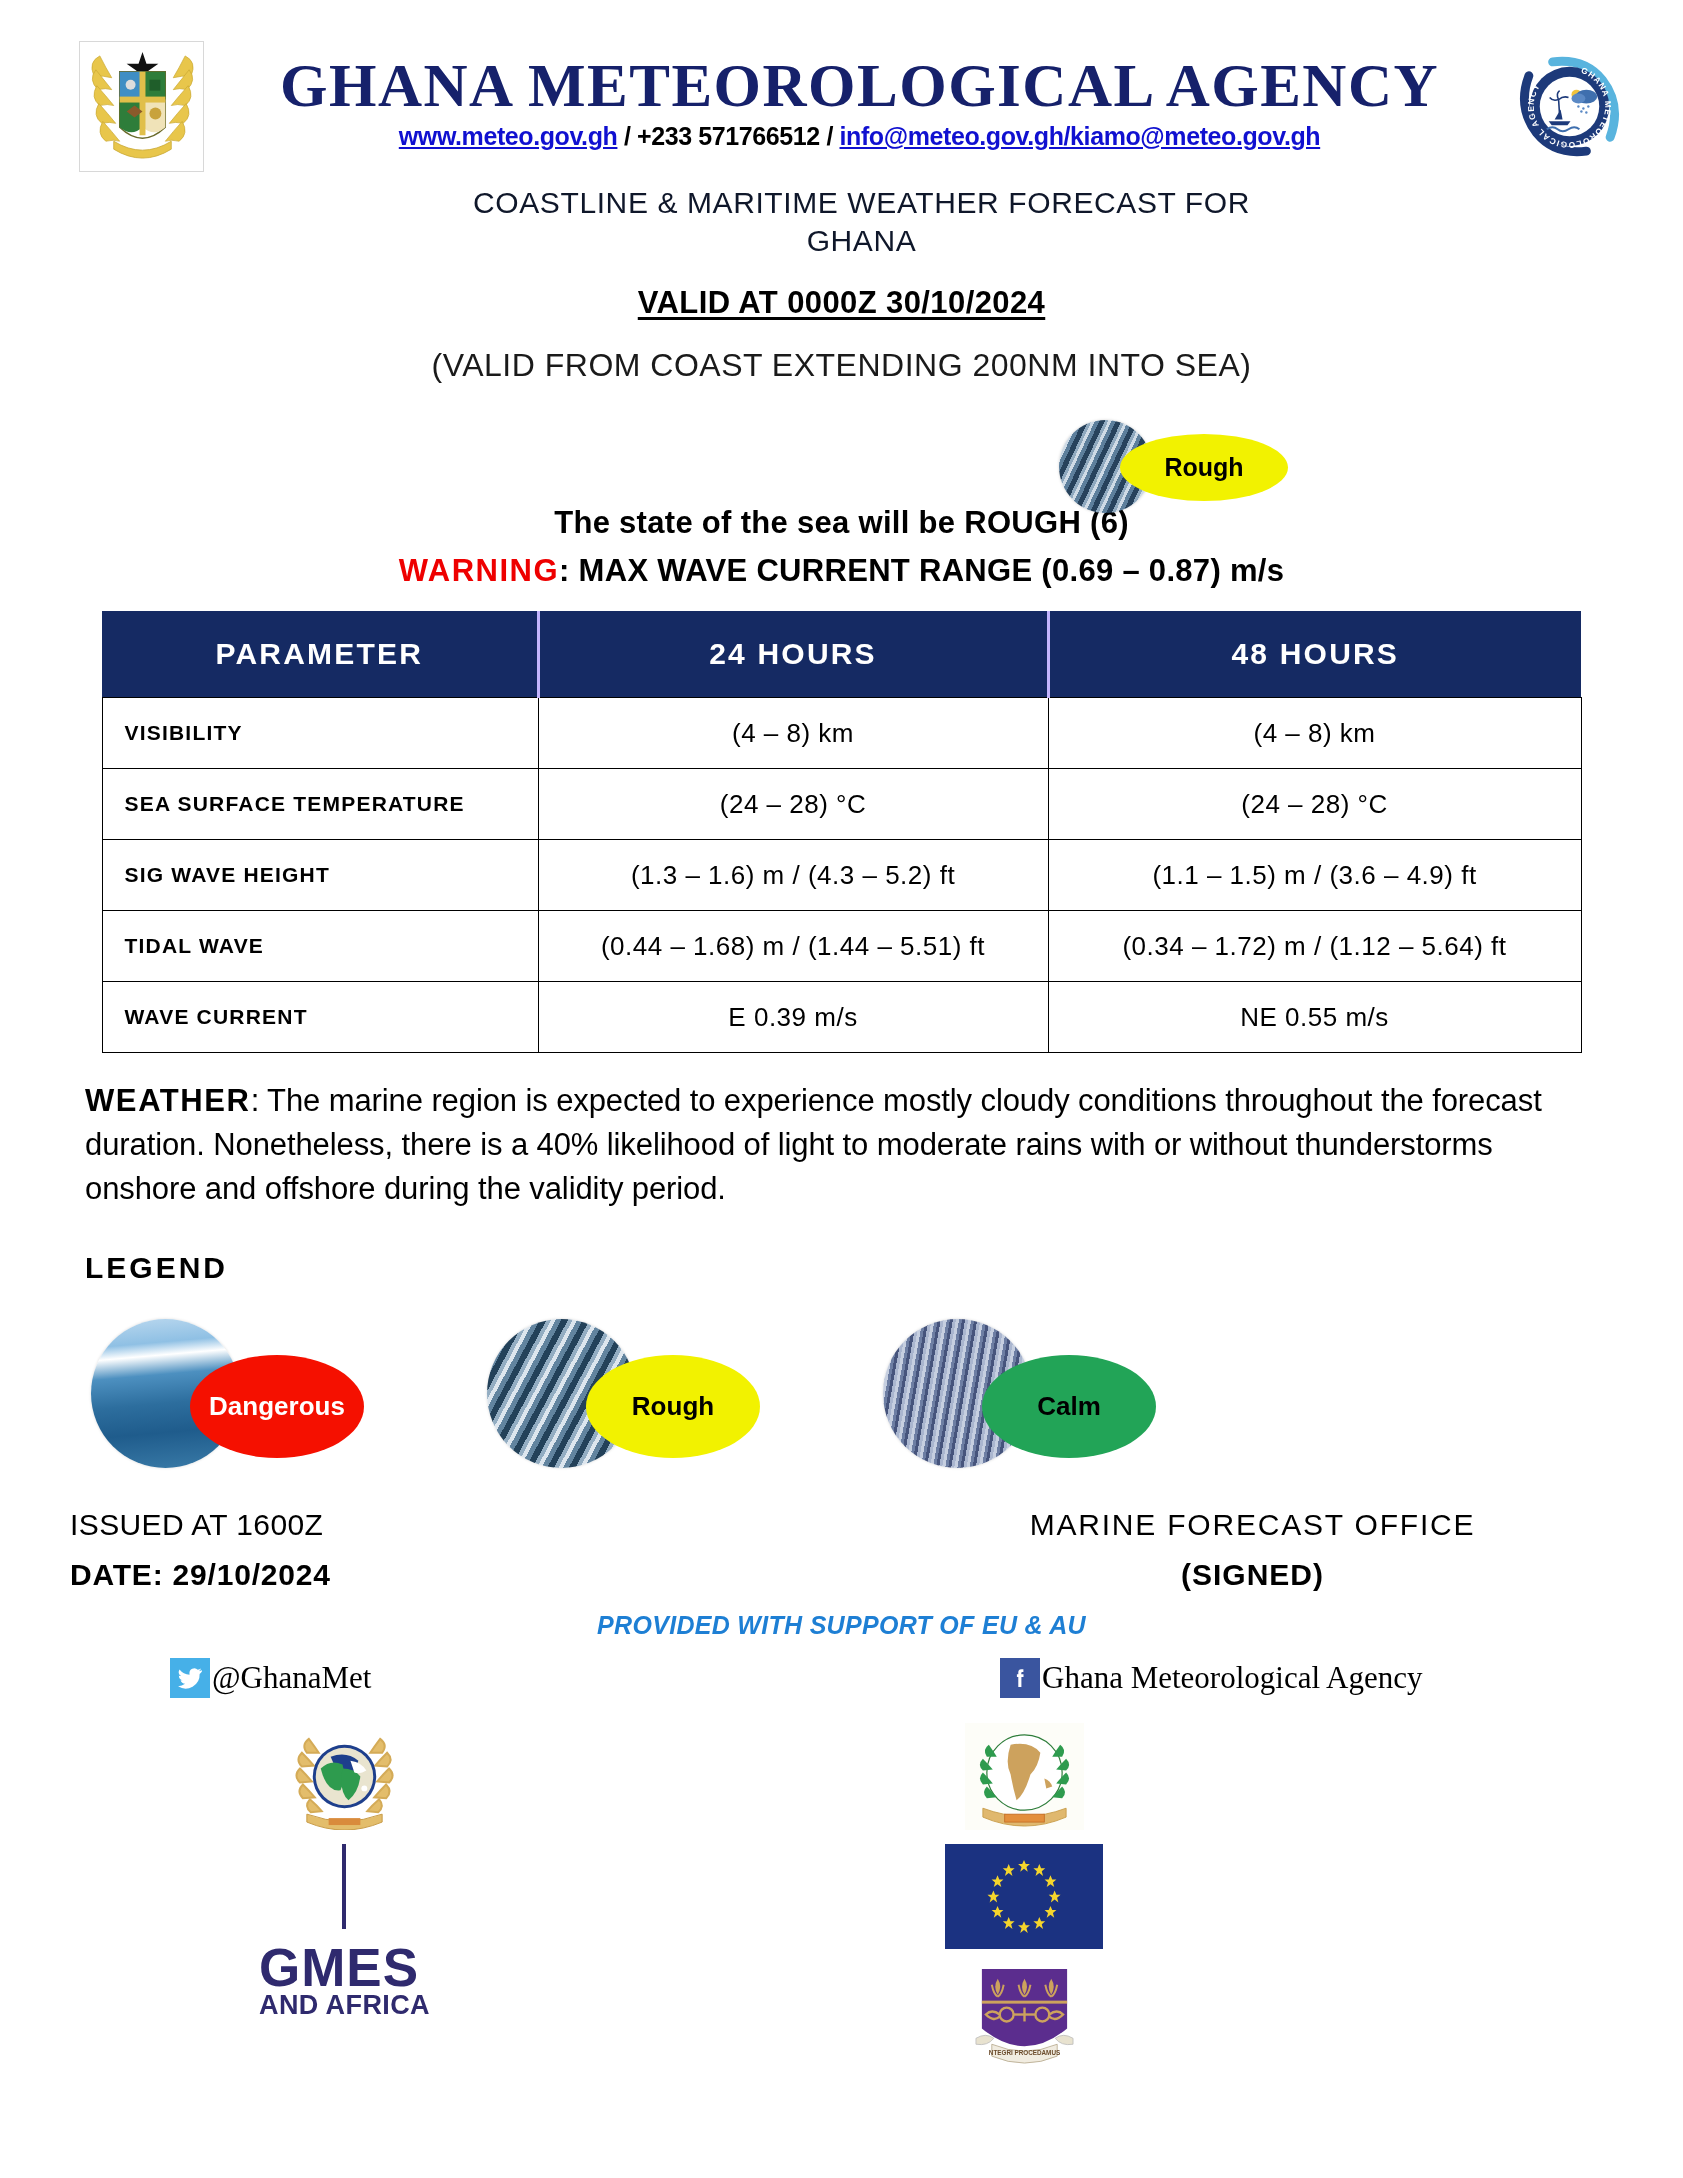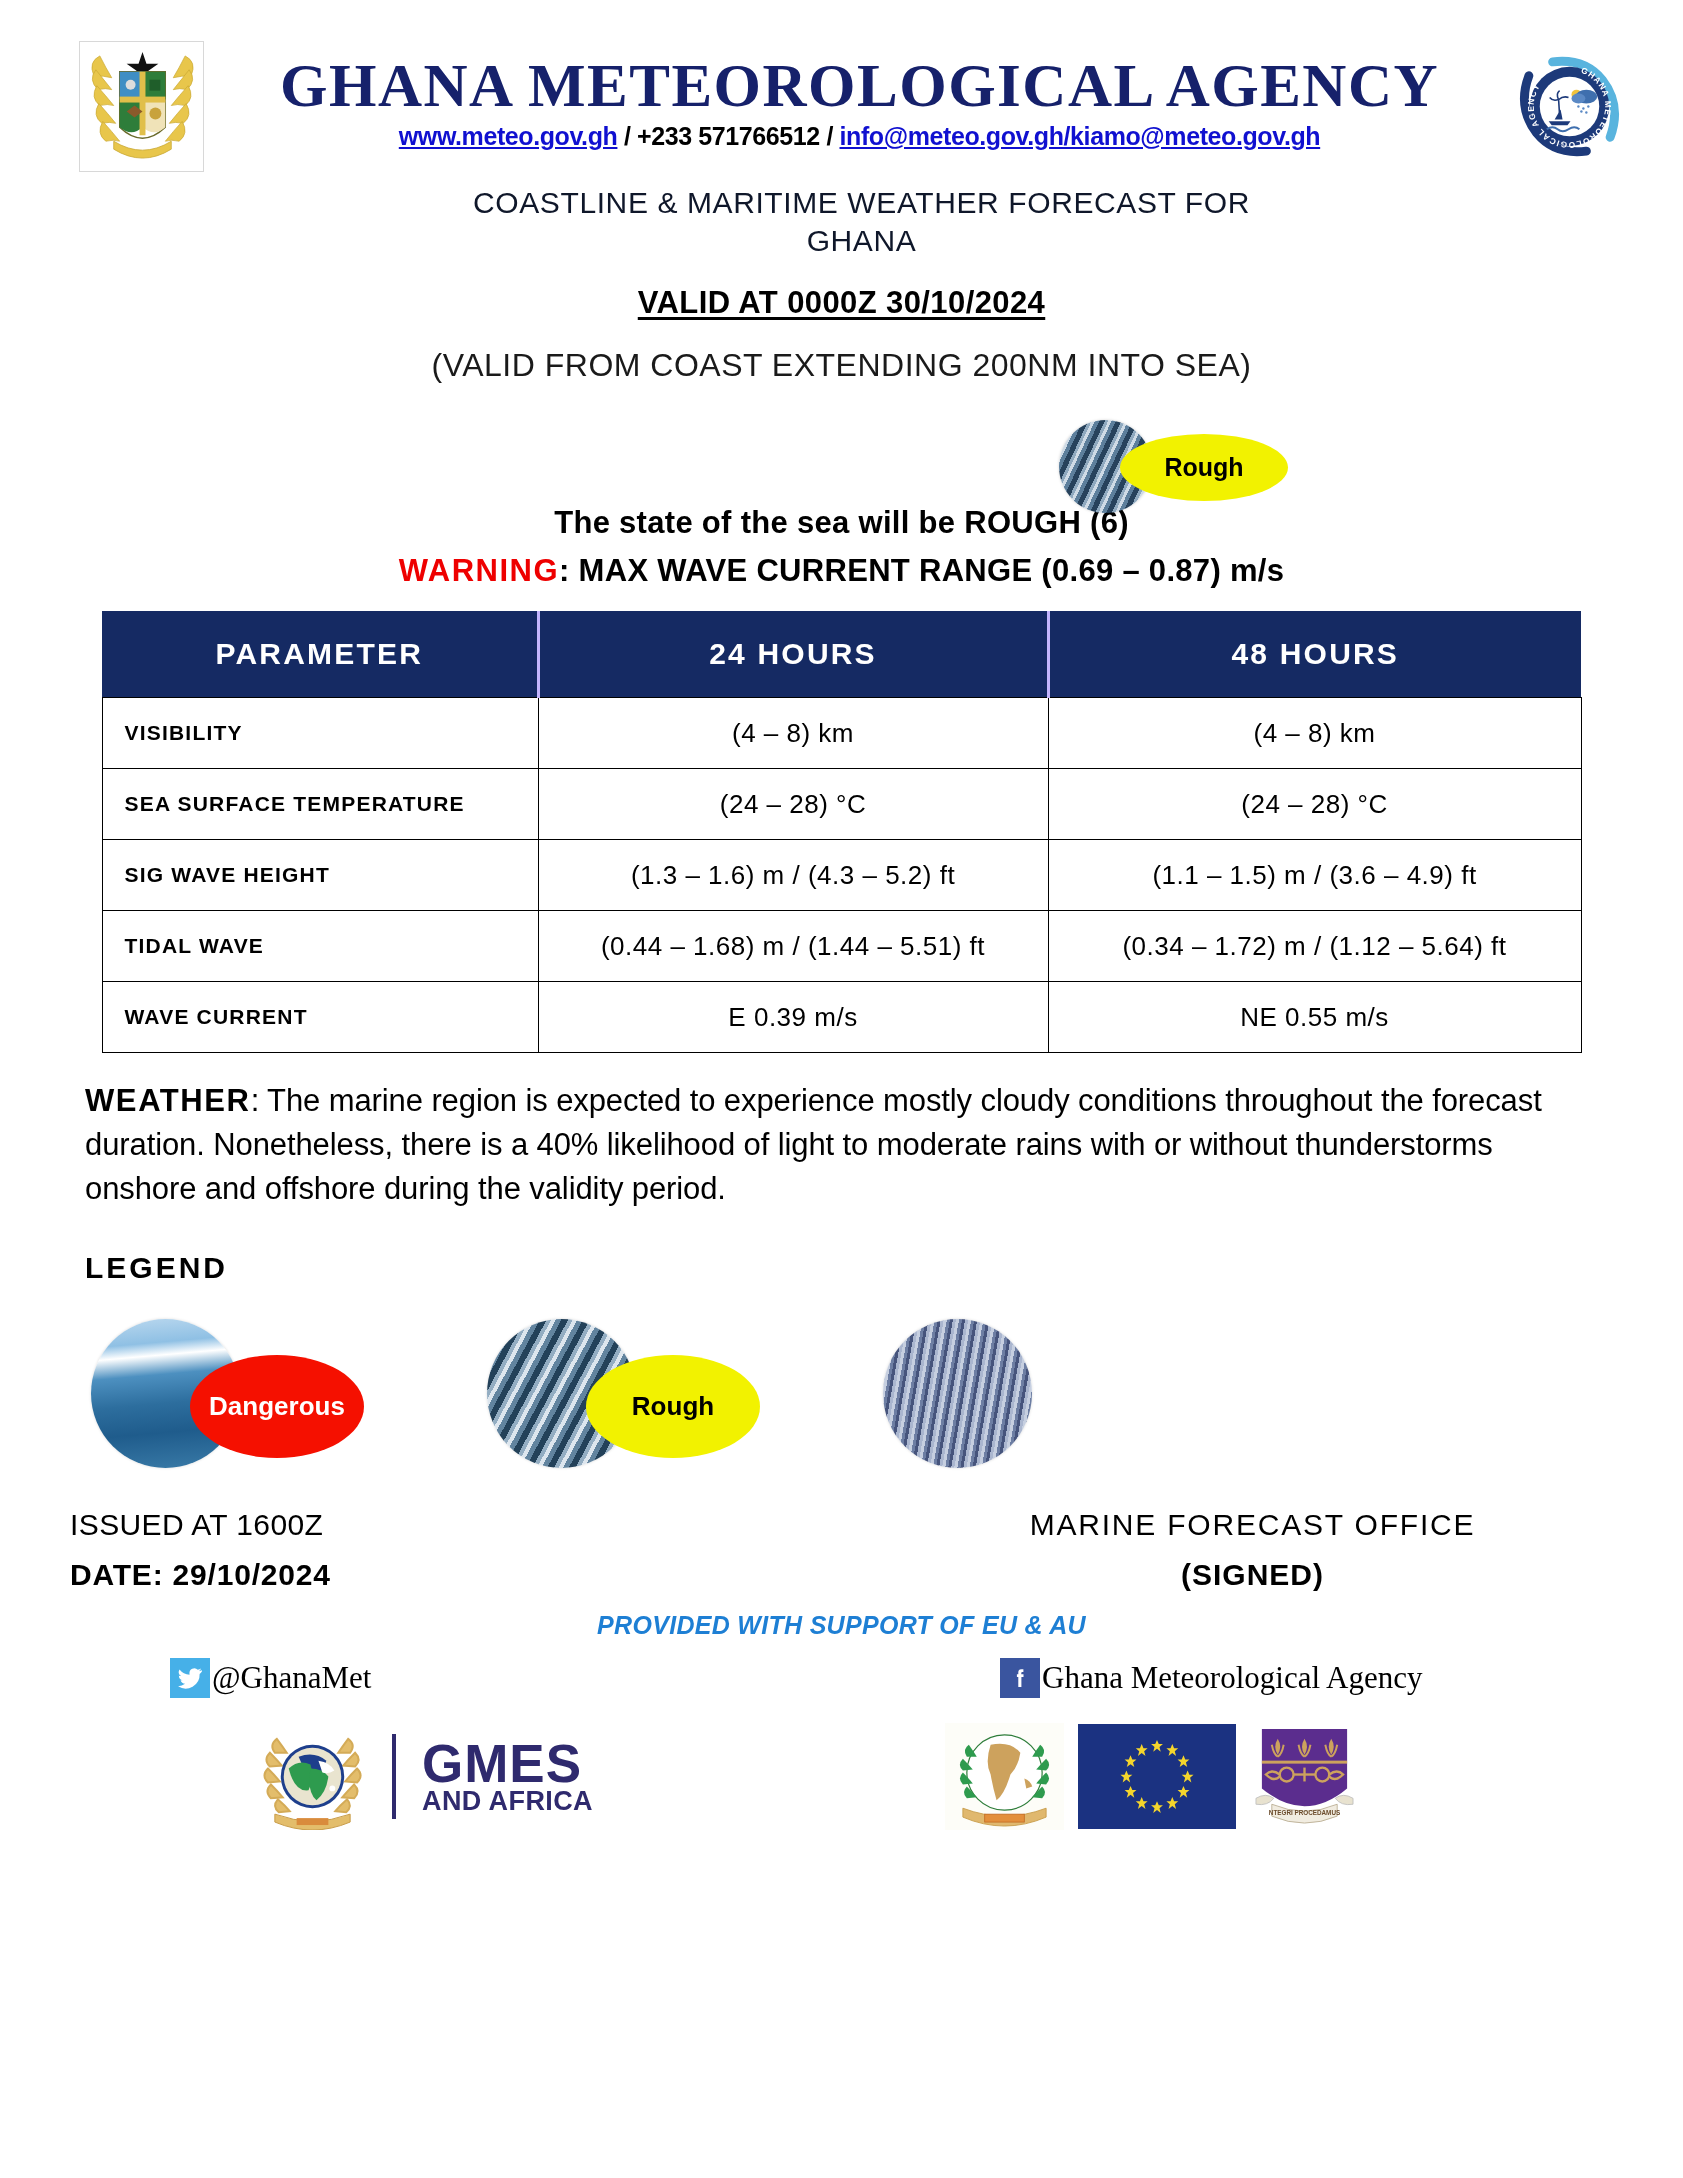--- a/index.html
+++ b/index.html
@@ -303,21 +303,21 @@
     color: #000;
     white-space: nowrap;
   }
 
   
   .logos {
     position: relative;
     height: 119px;
     margin-top: 10px;
   }
-  .logo-block { position: absolute; display: flex; align-items: center; }
+  .logo-block { position: absolute; display: flex; align-items: center; flex-direction: column; }
   .logos-left { left: 259px; top: 0; gap: 14px; }
   .logos-right { left: 945px; top: 0; gap: 14px; }
 
   .au-emblem {
     width: 107px; height: 107px;
     position: relative;
     background: #ffffff;
   }
   .gmes-divider {
     width: 4px; height: 85px;
@@ -500,20 +500,21 @@
       <div class="lg-oval red">Dangerous</div>
     </div>
 
     <div class="legend-item rough">
       <div class="lg-circle"></div>
       <div class="lg-oval yellow">Rough</div>
     </div>
 
     <div class="legend-item calm">
       <div class="lg-circle"></div>
+      <div class="lg-oval green">Calm</div>
     </div>
   </div>
 
   <div class="signoff">
     <div class="so-left">
       <div class="so-issued">ISSUED AT 1600Z</div>
       <div class="so-date">DATE: 29/10/2024</div>
     </div>
     <div class="so-right">
       <div class="so-office">MARINE FORECAST OFFICE</div>

